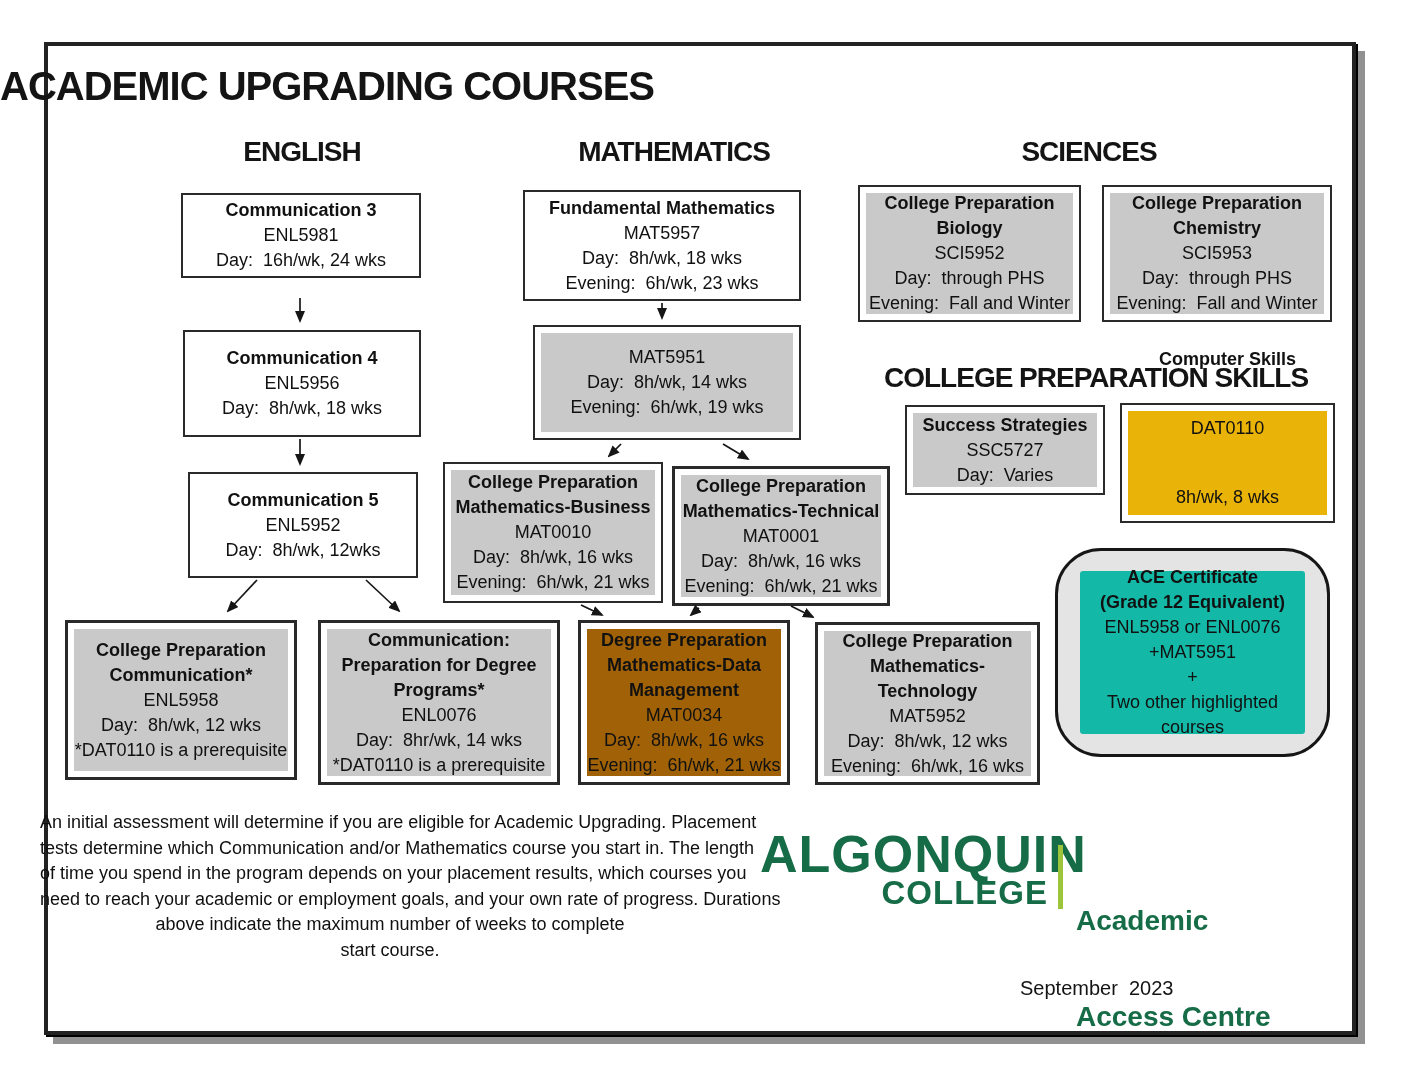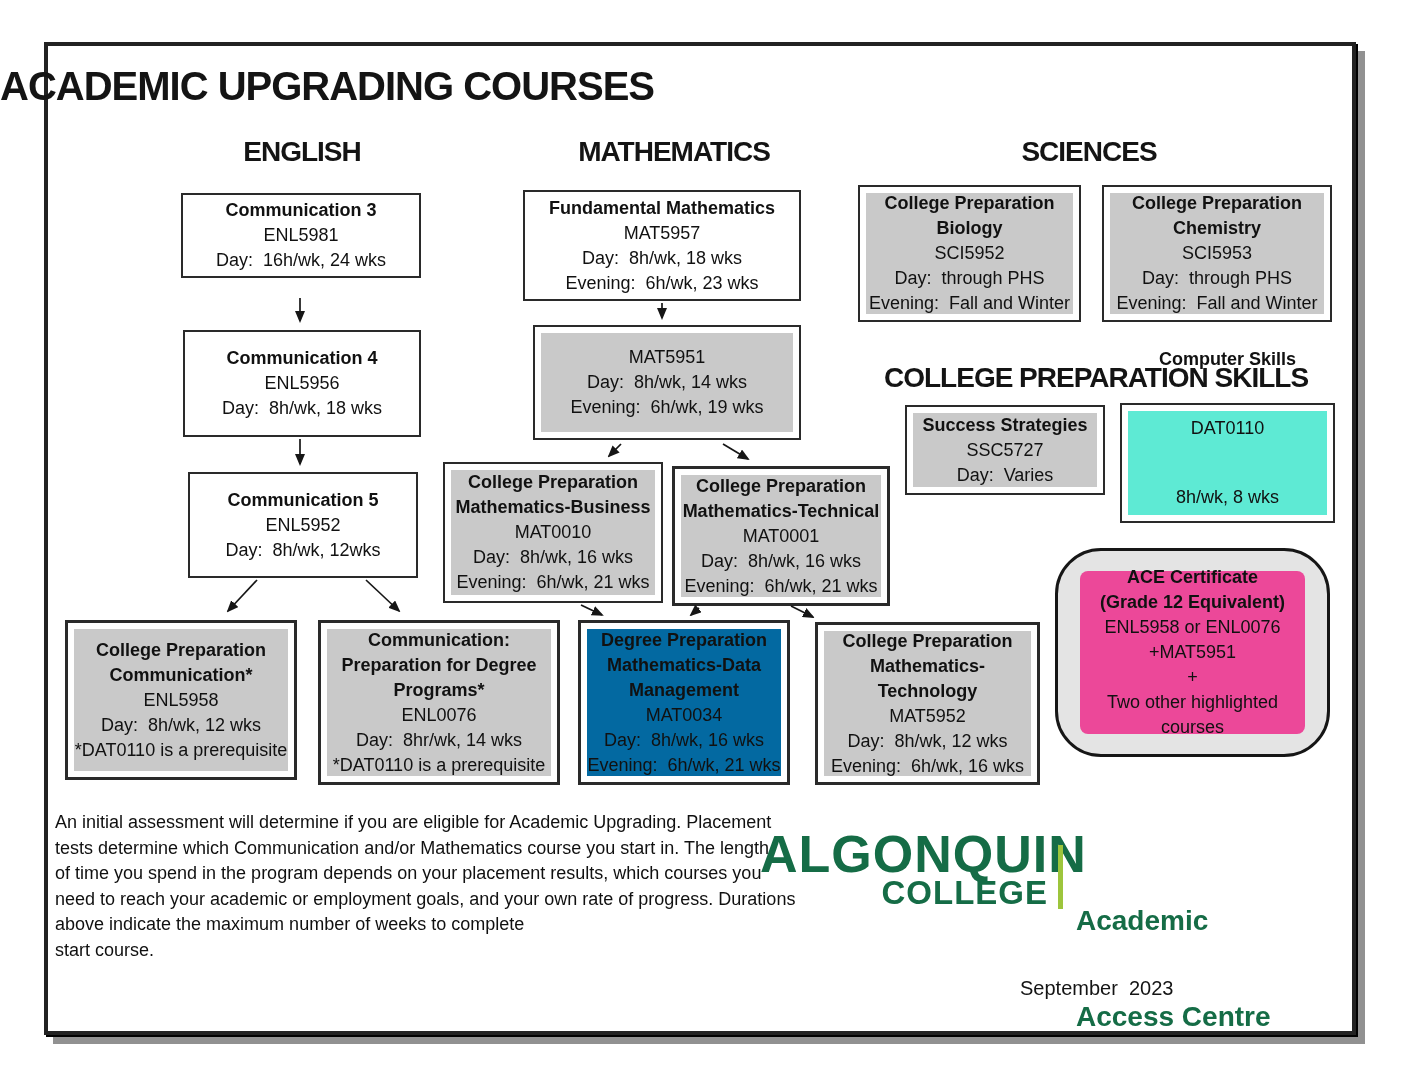--- a/index.html
+++ b/index.html
@@ -8,24 +8,24 @@
   .frame{position:absolute;left:44px;top:42px;width:1312px;height:993px;box-sizing:border-box;
          border:4px solid #222;box-shadow:2px 2px 0 #000, 9px 9px 0 #919191;background:transparent;}
   .title{position:absolute;left:0;top:64px;width:1408px;
          font-size:40px;font-weight:800;letter-spacing:-1px;white-space:pre;}
   .colhead{position:absolute;font-size:28px;font-weight:800;letter-spacing:-1px;text-align:center;white-space:pre;}
   .box{position:absolute;box-sizing:border-box;background:#fff;border:2px solid #2a2a2a;}
   .box.thick{border-width:3px;}
   .fill{position:absolute;inset:6px;background:#c9c9c9;display:flex;flex-direction:column;justify-content:center;}
   .box.white .fill{background:transparent;}
   .box.ace{border-radius:46px;border:3px solid #161616;background:#e4e4e4;}
-  .box.ace .fill{inset:20px 22px;background:#ec4899;border-radius:8px;}
+  .box.ace .fill{inset:20px 22px;background:#14b8a6;border-radius:3px;}
   .ln{text-align:center;font-size:18px;line-height:25px;white-space:pre;color:#111;}
   .ln.b{font-weight:700;}
-  .footer{position:absolute;left:55px;top:810px;width:700px;}
+  .footer{position:absolute;left:40px;top:810px;width:700px;text-align:center;}
   .footer .fl{font-size:18px;line-height:25.5px;white-space:pre;color:#101010;}
   .date{position:absolute;left:1020px;top:977px;width:300px;font-size:20px;white-space:pre;}
   .logo-name{position:absolute;left:760px;top:832px;width:290px;text-align:center;
              font-size:52px;font-weight:800;letter-spacing:1px;line-height:44px;}
   .logo-college{position:absolute;left:760px;top:875px;width:288px;text-align:right;
              font-size:33px;font-weight:800;letter-spacing:1px;line-height:36px;}
   .logo-bar{position:absolute;left:1058px;top:845px;width:5px;height:64px;}
   .logo-dept{position:absolute;left:1076px;top:841px;font-size:28px;font-weight:700;line-height:32px;white-space:pre;}
   svg.arrows{position:absolute;left:0;top:0;width:1408px;height:1088px;pointer-events:none;}
 </style>
@@ -119,21 +119,21 @@
     <div class="fill" style="background: rgb(201, 201, 201);">
       <div class="ln b">College Preparation</div>
       <div class="ln b">Mathematics-Technical</div>
       <div class="ln">MAT0001</div>
       <div class="ln">Day:  8h/wk, 16 wks</div>
       <div class="ln">Evening:  6h/wk, 21 wks</div>
     </div>
   </div>
 
   <div class="box thick" style="left:578px;top:620px;width:212px;height:165px;">
-    <div class="fill" style="background: #0369a1;">
+    <div class="fill" style="background: #a16207;">
       <div class="ln b">Degree Preparation</div>
       <div class="ln b">Mathematics-Data</div>
       <div class="ln b">Management</div>
       <div class="ln">MAT0034</div>
       <div class="ln">Day:  8h/wk, 16 wks</div>
       <div class="ln">Evening:  6h/wk, 21 wks</div>
     </div>
   </div>
 
   <div class="box thick" style="left:815px;top:622px;width:225px;height:163px;">
@@ -169,21 +169,21 @@
 
   <div class="box" style="left:905px;top:405px;width:200px;height:90px;">
     <div class="fill" style="background: rgb(201, 201, 201);">
       <div class="ln b">Success Strategies</div>
       <div class="ln">SSC5727</div>
       <div class="ln">Day:  Varies</div>
     </div>
   </div>
 
   <div class="box" style="left:1120px;top:403px;width:215px;height:120px;">
-    <div class="fill" style="background: #5eead4; gap: 44px;">
+    <div class="fill" style="background: #eab308; gap: 44px;">
       <div class="ln b">Computer Skills</div>
       <div class="ln">DAT0110</div>
       <div class="ln">8h/wk, 8 wks</div>
       <div class="ln">6h/wk, 10 wks</div>
     </div>
   </div>
 
   <div class="box ace" style="left:1055px;top:548px;width:275px;height:209px;">
     <div class="fill">
       <div class="ln b">ACE Certificate</div>

